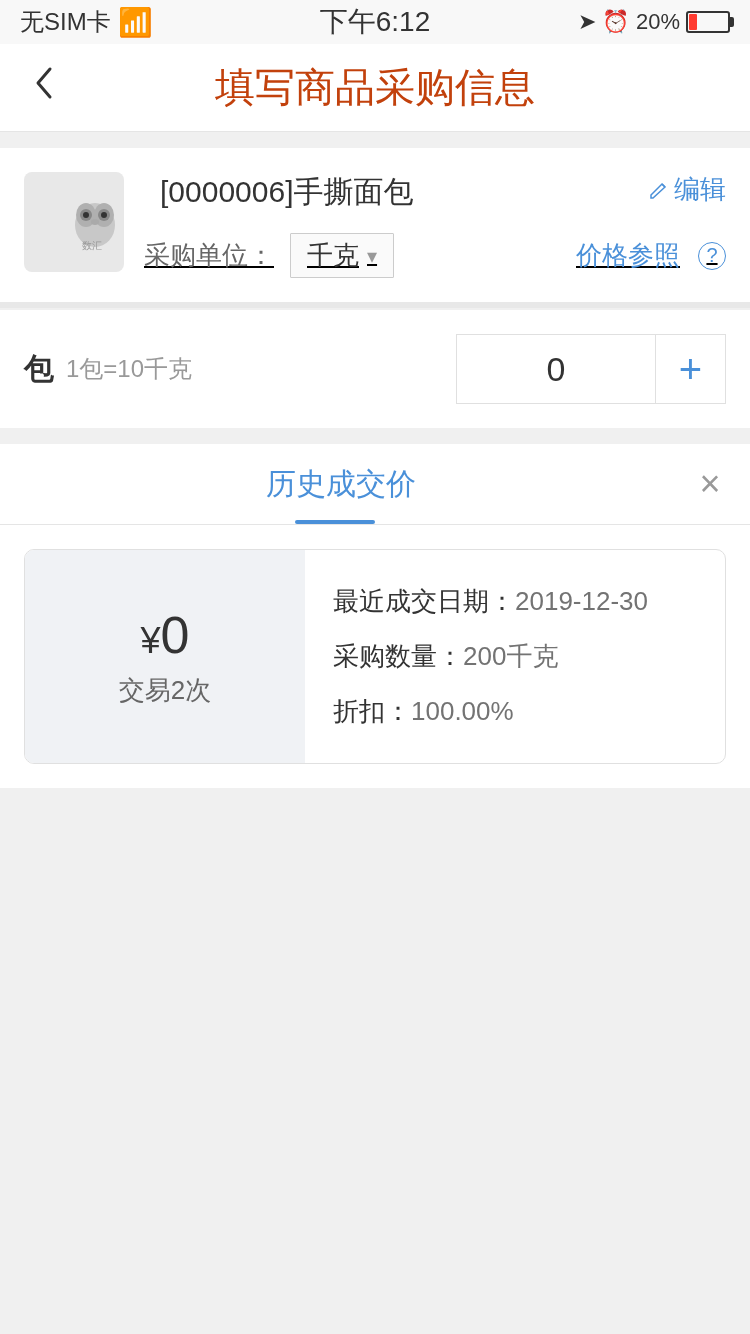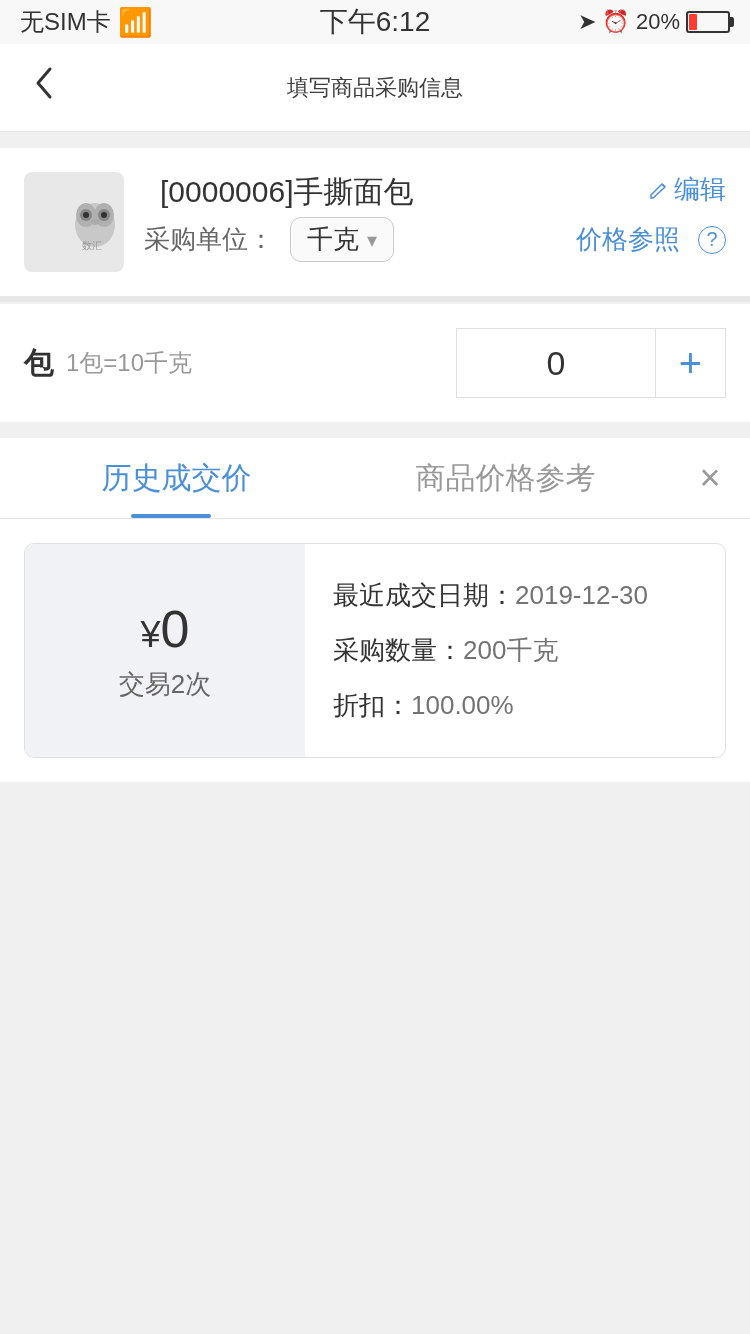--- a/index.html
+++ b/index.html
@@ -87,22 +87,22 @@
     .nav-back {
       font-size: 36px;
       color: #333;
       cursor: pointer;
       padding: 8px;
     }
     .nav-title {
       position: absolute;
       left: 50%;
       transform: translateX(-50%);
-      font-size: 22px;
-      color: #404040;
+      font-size: 40px;
+      color: #c2410c;
       font-weight: 500;
     }
 
     
     .product-section {
       background: #fff;
       margin-top: 16px;
       padding: 24px;
     }
     .product-header {
@@ -148,30 +148,31 @@
       align-items: center;
       gap: 4px;
       font-size: 26px;
       color: #4a90d9;
       white-space: nowrap;
       cursor: pointer;
     }
     .unit-row {
       display: flex;
       align-items: center;
-      margin-top: 4px;
+      margin-top: 20px;
       gap: 16px;
+      text-decoration: underline;
     }
     .unit-label {
       font-size: 26px;
       color: #666;
     }
     .unit-selector {
       border: 1px solid #ccc;
-      border-radius: 11px;
+      border-radius: 1px;
       padding: 4px 16px;
       font-size: 26px;
       color: #333;
       display: flex;
       align-items: center;
       gap: 8px;
       background: #fafafa;
       cursor: pointer;
     }
     .unit-selector .arrow {
@@ -429,23 +430,20 @@
     </div>
   </div>
 </div>
 
 <div class="tabs-section">
   <div class="tabs-header">
     <div class="tab-item active">
       <span>历史成交价</span>
       <div class="tab-underline"></div>
     </div>
-    <div class="tab-item">
-      <span>商品价格参考</span>
-    </div>
     <div class="tab-close">×</div>
   </div>
 
   <div class="tab-content">
     <div class="price-card">
       <div class="price-left">
         <div>
           <span class="price-symbol">¥</span><span class="price-amount">0</span>
         </div>
         <div class="price-trades">交易2次</div>

